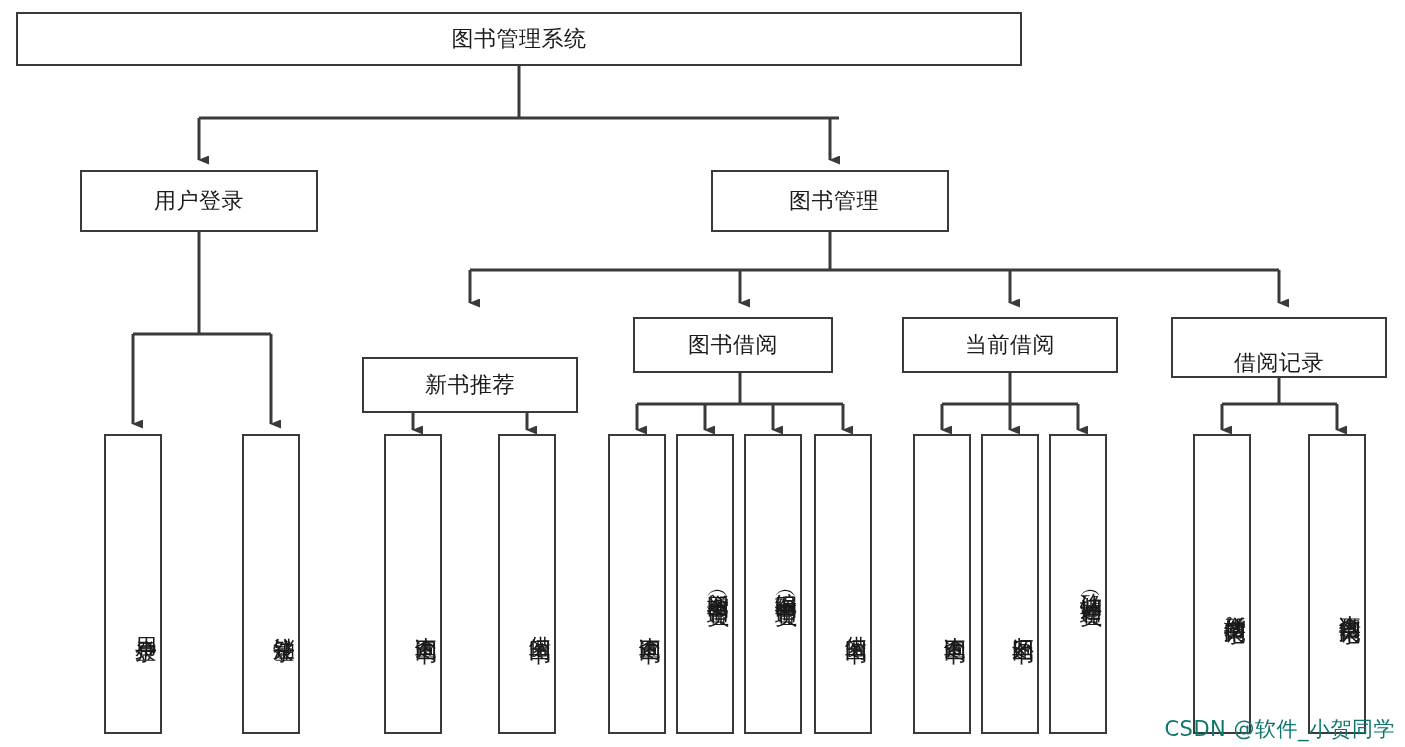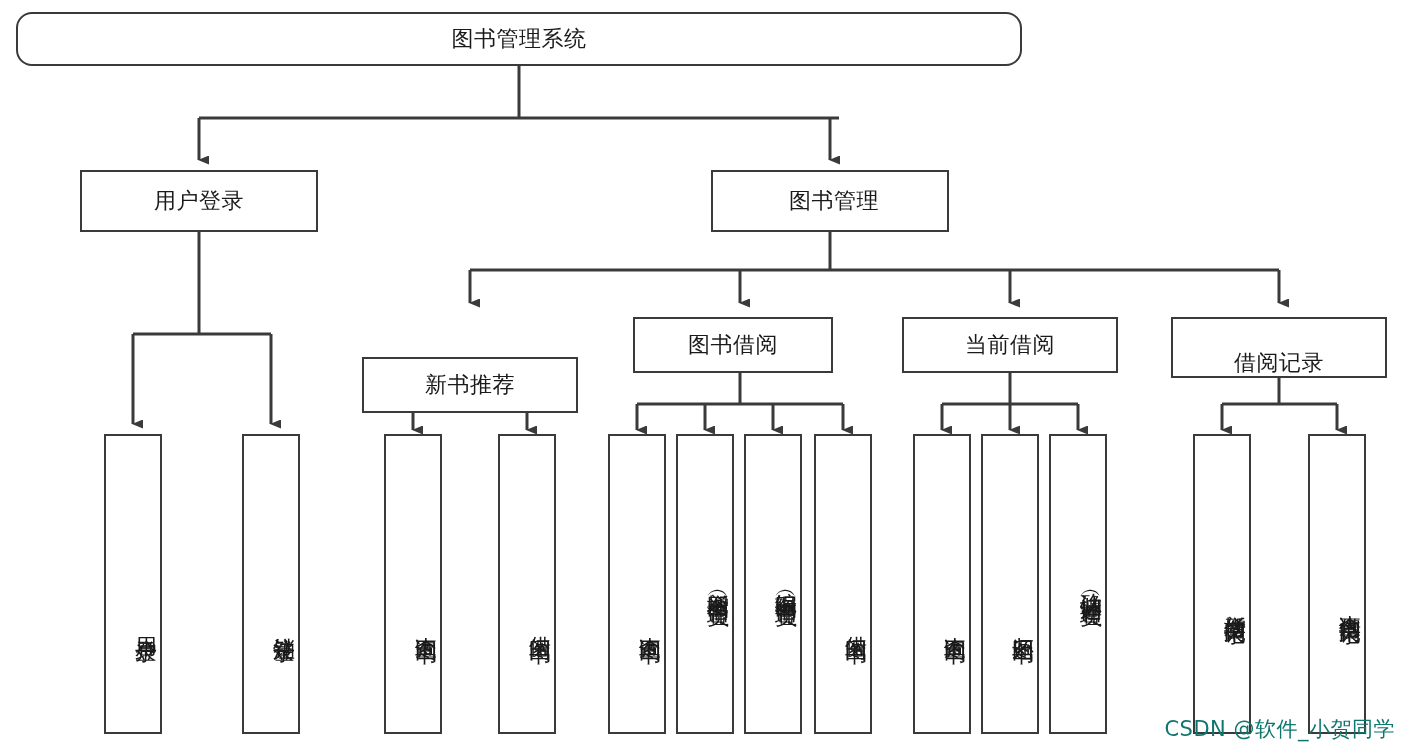--- a/index.html
+++ b/index.html
@@ -116,21 +116,21 @@
       <path d="M1010,404 L1010,430" marker-end="url(#arrowhead)"></path>
       <path d="M1078,404 L1078,430" marker-end="url(#arrowhead)"></path>
 
       <path d="M1279,373 L1279,404"></path>
       <path d="M1222,404 L1337,404"></path>
       <path d="M1222,404 L1222,430" marker-end="url(#arrowhead)"></path>
       <path d="M1337,404 L1337,430" marker-end="url(#arrowhead)"></path>
     </g>
   </svg>
 
-  <div class="node horizontal" style="left:16px; top:12px; width:1006px; height:54px;border-radius:16px;">
+  <div class="node horizontal" style="left:16px; top:12px; width:1006px; height:54px;">
     <span class="node-label">图书管理系统</span>
   </div>
 
   <div class="node horizontal" style="left:80px; top:170px; width:238px; height:62px;">
     <span class="node-label">用户登录</span>
   </div>
 
   <div class="node horizontal" style="left:711px; top:170px; width:238px; height:62px;padding-left:8px;">
     <span class="node-label">图书管理</span>
   </div>

